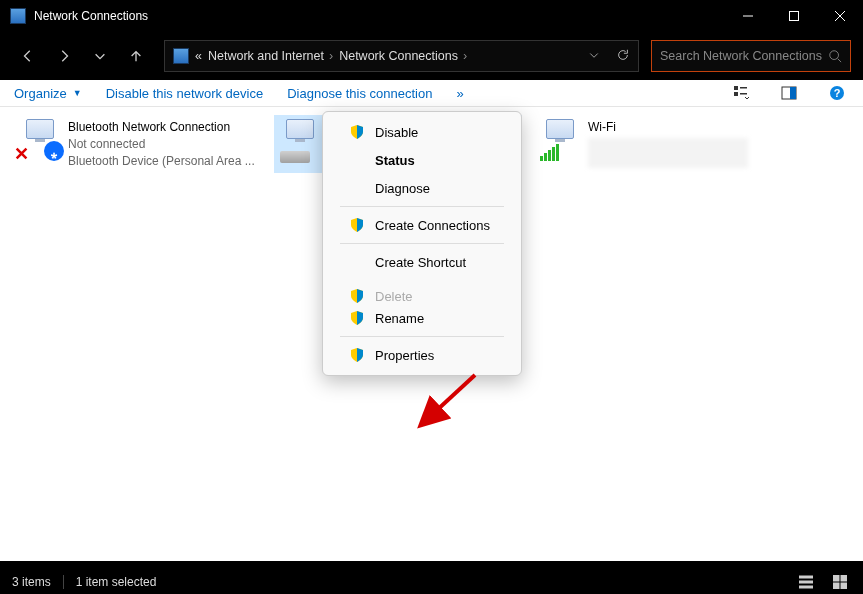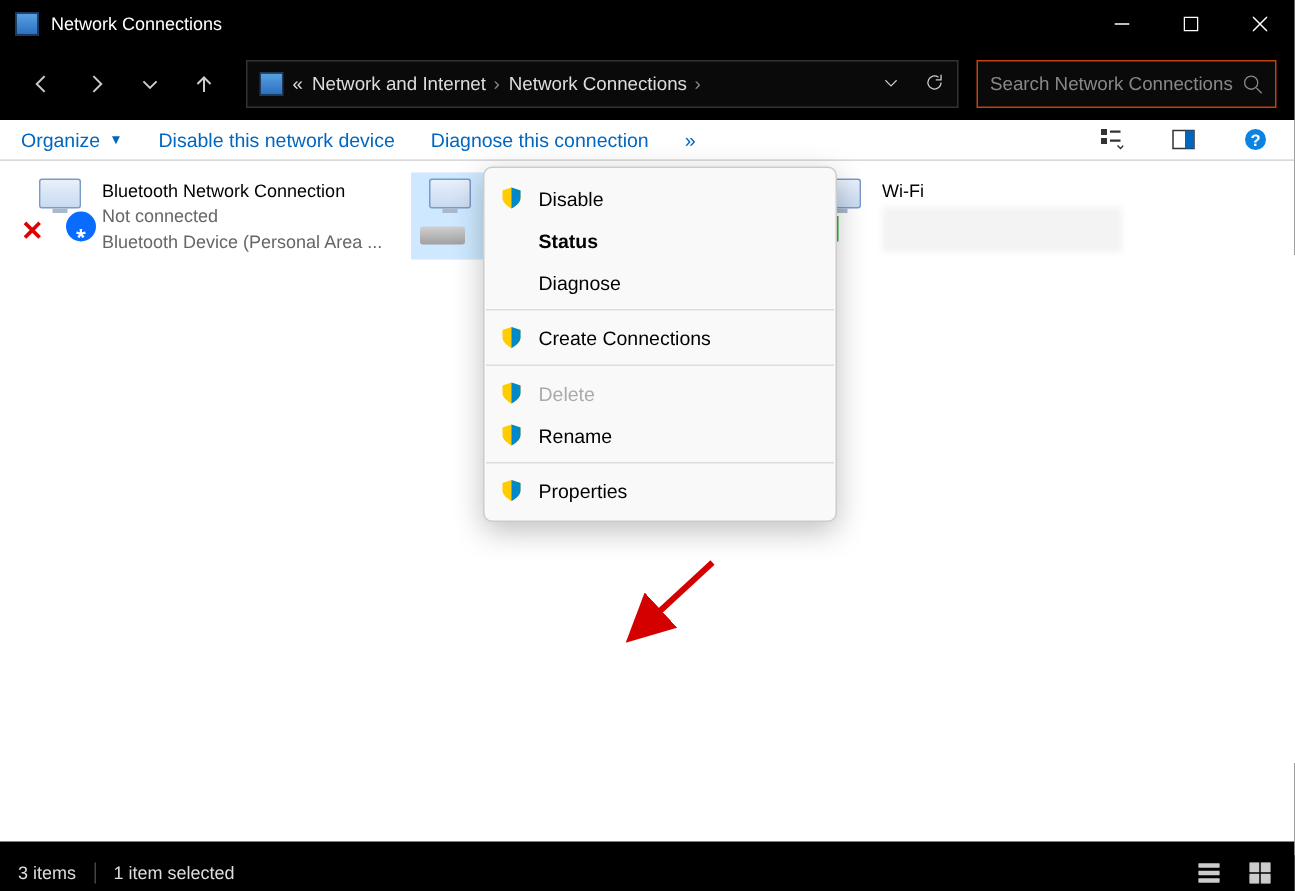--- a/index.html
+++ b/index.html
@@ -36,24 +36,24 @@
 .overlay-x { position: absolute; bottom: -2px; left: -4px; width: 18px; height: 18px; color: #d00; font-size: 18px; font-weight: bold; }
 .overlay-eth { position: absolute; bottom: -4px; left: 2px; width: 30px; height: 12px; background: linear-gradient(#d0d0d0,#a0a0a0); border-radius: 2px; }
 .overlay-wifi { position: absolute; bottom: -2px; left: 2px; display: flex; align-items: flex-end; gap: 1px; }
 .overlay-wifi span { width: 3px; background: #2ab82a; }
 .overlay-wifi span:nth-child(1){height:5px}.overlay-wifi span:nth-child(2){height:8px}.overlay-wifi span:nth-child(3){height:11px}.overlay-wifi span:nth-child(4){height:14px}.overlay-wifi span:nth-child(5){height:17px}
 .conn-text { font-size: 12px; line-height: 1.4; }
 .conn-text .name { color: #000; }
 .conn-text .line2 { color: #666; }
 .conn-text .line3 { color: #666; }
 .blurred { width: 160px; height: 30px; background: #f3f3f3; filter: blur(2px); margin-top: 2px; }
-.ctxmenu { position: absolute; left: 322px; top: 4px; width: 236px; background: #f9f9f9; border: 1px solid #ccc; border-radius: 6px; box-shadow: 0 6px 20px rgba(0,0,0,.25); padding: 6px 0; font-size: 13px; z-index: 10; }
+.ctxmenu { position: absolute; left: 322px; top: 4px; width: 200px; background: #f9f9f9; border: 1px solid #ccc; border-radius: 6px; box-shadow: 0 6px 20px rgba(0,0,0,.25); padding: 6px 16px; font-size: 13px; z-index: 10; }
 .ctxitem { height: 28px; display: flex; align-items: center; padding: 0 14px 0 36px; position: relative; cursor: pointer; }
 .ctxitem.bold { font-weight: 600; }
-.ctxitem.disabled { color: #aaa; cursor: default; }
+.ctxitem.disabled { color: #aaa; cursor: default; align-items: flex-end; }
 .ctxsep { height: 1px; background: #ddd; margin: 4px 1px; }
 .shield { position: absolute; left: 10px; width: 16px; height: 16px; }
 .shield svg { width: 16px; height: 16px; }
 .arrow-annot { position: absolute; left: 415px; top: 258px; pointer-events: none; z-index: 11; }
 .arrow-annot svg { width: 70px; height: 70px; }
 .statusbar { position: absolute; bottom: 0; left: 0; right: 0; height: 24px; background: #000; color: #ddd; font-size: 12px; display: flex; align-items: center; padding: 0 12px; gap: 12px; }
 .statusbar .divider { width: 1px; height: 14px; background: #444; }
 .statusbar .spacer { flex: 1; }
 .view-btn { width: 22px; height: 16px; display: flex; align-items: center; justify-content: center; cursor: pointer; color: #ccc; }
 .view-btn svg { width: 14px; height: 14px; stroke: #ccc; fill: #ccc; }
@@ -220,20 +220,23 @@
       </div>
     <div class="ctxsep"></div>
     <div class="ctxitem">
       <span class="shield"><svg viewBox="0 0 16 16">
             <path d="M8 1 L14 3 V8 C14 12 8 15 8 15 C8 15 2 12 2 8 V3 Z" fill="#fc0"></path>
             <path d="M8 1 L14 3 V8 C14 12 8 15 8 15 V1 Z" fill="#08c"></path>
           </svg></span>
       <span>Create Connections</span>
     </div>
     <div class="ctxsep"></div>
+    <div class="ctxitem">
+        <span>Create Shortcut</span>
+      </div>
     <div class="ctxitem disabled">
       <span class="shield"><svg viewBox="0 0 16 16">
             <path d="M8 1 L14 3 V8 C14 12 8 15 8 15 C8 15 2 12 2 8 V3 Z" fill="#fc0"></path>
             <path d="M8 1 L14 3 V8 C14 12 8 15 8 15 V1 Z" fill="#08c"></path>
           </svg></span>
       <span>Delete</span>
     </div>
     <div class="ctxitem">
       <span class="shield"><svg viewBox="0 0 16 16">
             <path d="M8 1 L14 3 V8 C14 12 8 15 8 15 C8 15 2 12 2 8 V3 Z" fill="#fc0"></path>

